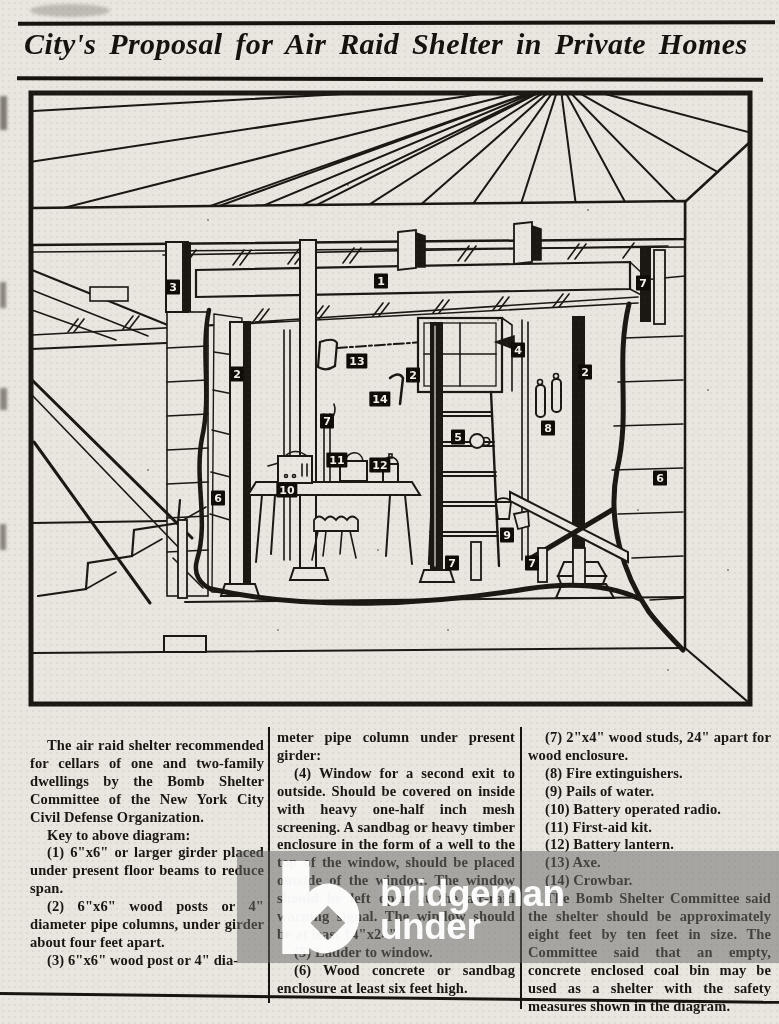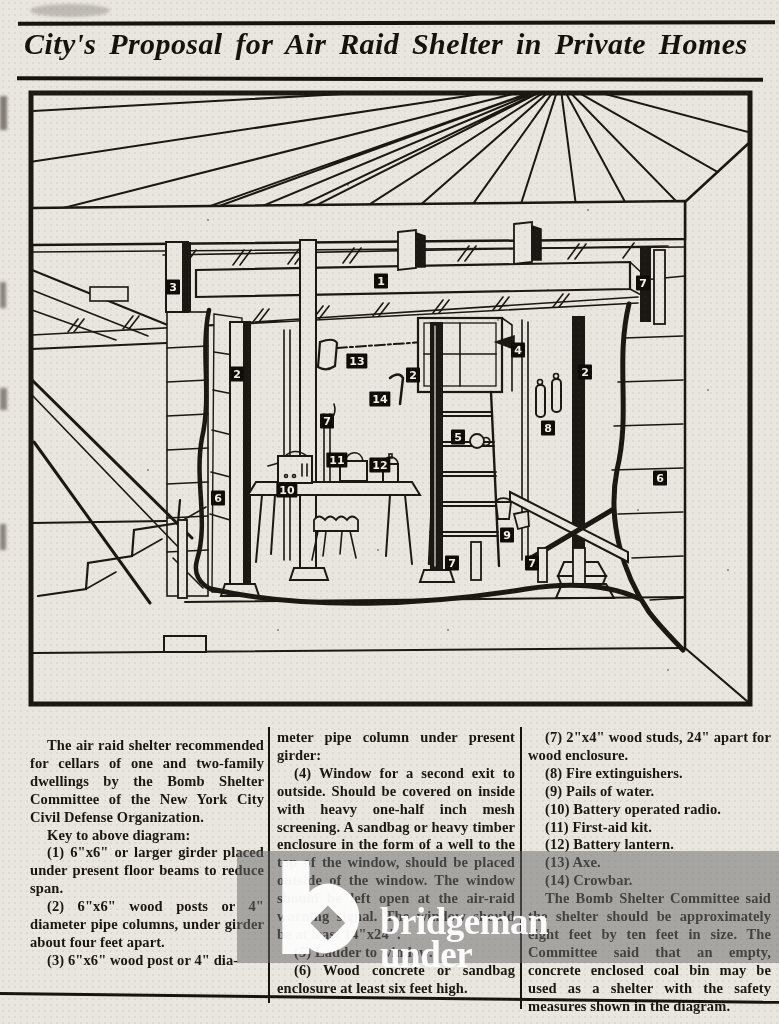--- a/index.html
+++ b/index.html
@@ -39,22 +39,22 @@
   #col-3{left:528px;width:243px;padding-top:7px;}
   .para{margin:0;text-indent:17px;}
   .para.noindent{text-indent:0;}
   .divider{position:absolute;width:2px;background:#17130e;}
   #div-1{left:268px;top:727px;height:276px;}
   #div-2{left:520px;top:727px;height:282px;}
   #watermark{position:absolute;left:237px;top:851px;width:542px;height:112px;
     background:rgba(106,106,106,.52);z-index:8;pointer-events:none;}
   #wm-logo{position:absolute;left:44px;top:10px;width:84px;height:93px;}
   #wm-text{position:absolute;left:143px;top:26px;
-    font-family:Liberation Serif, serif;font-weight:700;font-size:37px;line-height:33px;
-    color:#ffffff;letter-spacing:-.5px;opacity:.96;margin-top:28px;}
+    font-family:Liberation Sans, sans-serif;font-weight:700;font-size:37px;line-height:33px;
+    color:#ffffff;letter-spacing:-.5px;opacity:.96;}
   .smudge{position:absolute;background:#2c2720;filter:blur(1.5px);}
   #sm-1{left:30px;top:4px;width:80px;height:13px;opacity:.22;border-radius:50%;}
   #sm-2{left:0;top:96px;width:7px;height:34px;opacity:.55;}
   #sm-3{left:0;top:282px;width:6px;height:26px;opacity:.5;}
   #sm-4{left:0;top:388px;width:7px;height:22px;opacity:.5;}
   #sm-5{left:0;top:524px;width:6px;height:26px;opacity:.5;}
 </style>
 </head>
 <body>
 

